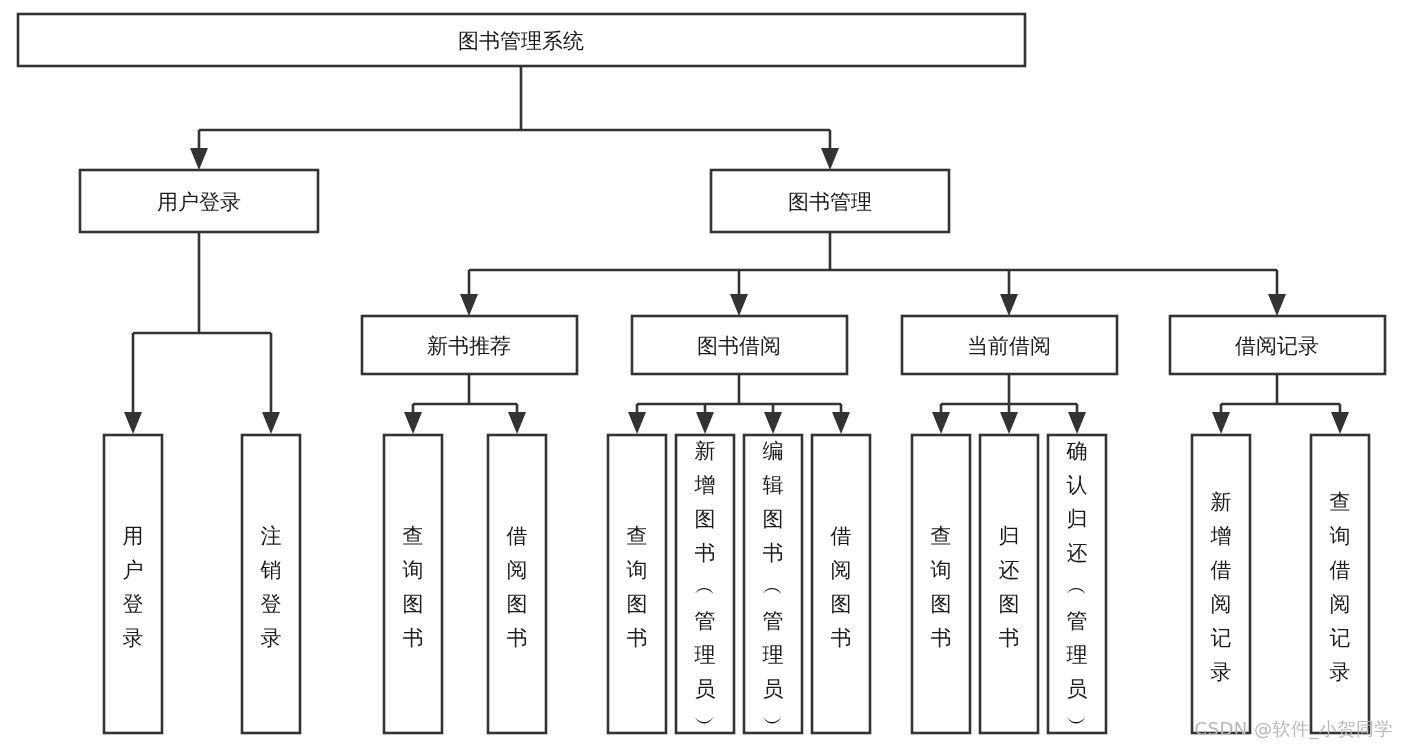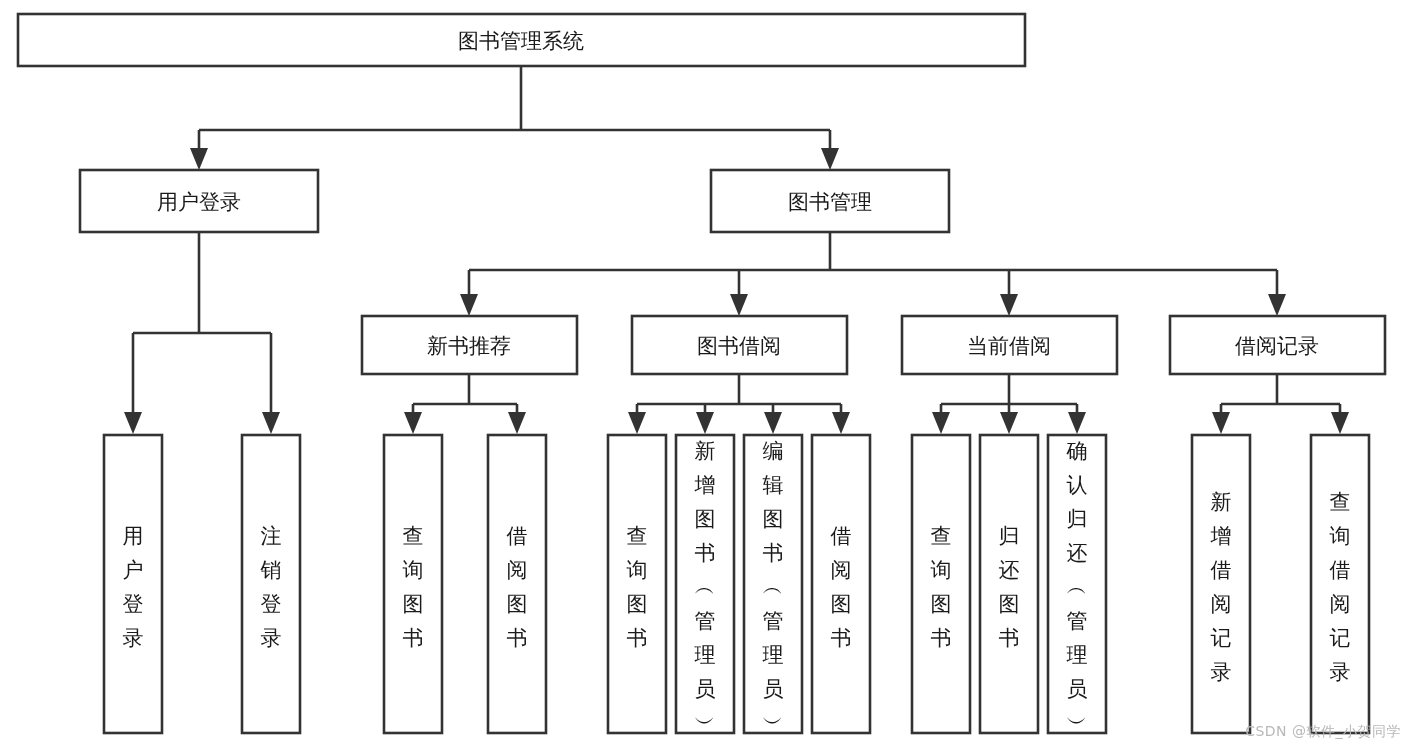--- a/index.html
+++ b/index.html
@@ -48,24 +48,24 @@
     dominant-baseline: central;
   }
   .node-label-v {
     font-family: "DejaVu Sans", "Liberation Sans", sans-serif;
     font-size: 21px;
     fill: #1a1a1a;
     text-anchor: middle;
   }
   .watermark {
     position: absolute;
-    right: 4px;
+    right: 12px;
     bottom: 6px;
     font-family: "DejaVu Sans", "Liberation Sans", sans-serif;
-    font-size: 14px;
+    font-size: 18px;
     color: #b8b8b8;
     letter-spacing: 0.5px;
     white-space: nowrap;
     pointer-events: none;
   }
 </style>
 </head>
 <body>
 
 <div id="diagram-root">

